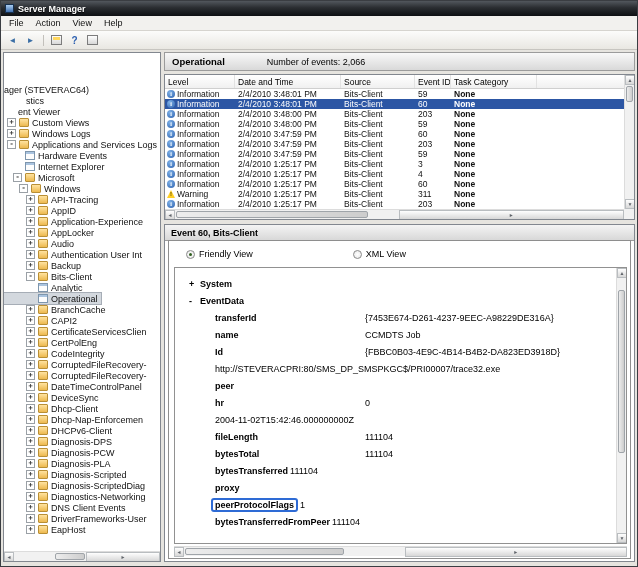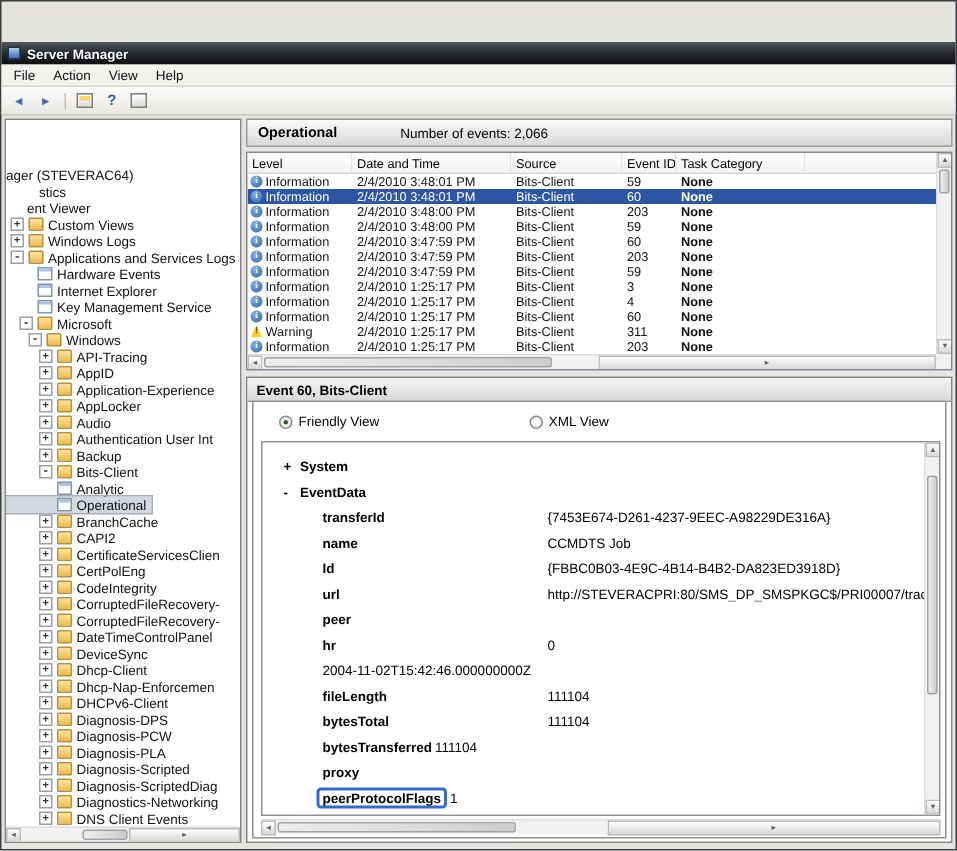--- a/index.html
+++ b/index.html
@@ -1,21 +1,21 @@
 <!DOCTYPE html>
 <html><head>
 <meta charset="utf-8">
 <style>
   * { box-sizing: border-box; margin: 0; padding: 0; }
   html,body { width: 638px; height: 567px; overflow: hidden; }
   body { font-family: "Liberation Sans", sans-serif; background: #9a9a9a; }
   .window { width: 638px; height: 567px; border: 1px solid #3a3d42; display: flex; flex-direction: column; background: #e6e4df; }
 
   
-  .titlebar { height: 15px; flex: none; background: linear-gradient(#52575d, #2a2d31 45%, #0e1013); display: flex; align-items: center; padding: 0 4px; gap: 4px; margin-top: 27px; }
+  .titlebar { height: 15px; flex: none; background: linear-gradient(#52575d, #2a2d31 45%, #0e1013); display: flex; align-items: center; padding: 0 4px; gap: 4px; }
   .app-icon { width: 9px; height: 9px; flex: none; background: linear-gradient(#aacdf2, #3f6fae); border: 1px solid #16304f; }
   .title-text { color: #ffffff; font-size: 9px; font-weight: bold; text-shadow: 0 1px 1px #000; white-space: nowrap; }
 
   
   .menubar { height: 15px; flex: none; background: #f2f1ee; border-bottom: 1px solid #d6d4cf; display: flex; align-items: center; padding-left: 2px; }
   .menu-item { font-size: 9px; color: #111; padding: 1px 6px; white-space: nowrap; }
 
   
   .toolbar { height: 19px; flex: none; background: linear-gradient(#fcfcfb, #e9e7e2); border-bottom: 1px solid #c7c5c0; display: flex; align-items: center; padding-left: 4px; gap: 3px; }
   .tb-icon { width: 15px; height: 14px; display: flex; align-items: center; justify-content: center; font-size: 8px; }
@@ -192,25 +192,20 @@
             <span class="ticon log"></span>
             <span class="tlabel">Hardware Events</span>
           </div>
 
           <div class="tree-row c4">
             <span class="twisty"></span>
             <span class="ticon log"></span>
             <span class="tlabel">Internet Explorer</span>
           </div>
 
-          <div class="tree-row c4">
-            <span class="twisty"></span>
-            <span class="ticon log"></span>
-            <span class="tlabel">Key Management Service</span>
-          </div>
 
           <div class="tree-row c4">
             <span class="twisty">-</span>
             <span class="ticon folder"></span>
             <span class="tlabel">Microsoft</span>
           </div>
 
           <div class="tree-row c5">
             <span class="twisty">-</span>
             <span class="ticon folder"></span>
@@ -623,21 +618,20 @@
                     <span class="fv-name">name</span>
                     <span class="fv-value">CCMDTS Job</span>
                   </div>
 
                   <div class="fv-line fv-field">
                     <span class="fv-name">Id</span>
                     <span class="fv-value">{FBBC0B03-4E9C-4B14-B4B2-DA823ED3918D}</span>
                   </div>
 
                   <div class="fv-line fv-field">
-                    <span class="fv-name">url</span>
                     <span class="fv-value">http://STEVERACPRI:80/SMS_DP_SMSPKGC$/PRI00007/trace32.exe</span>
                   </div>
 
                   <div class="fv-line fv-field">
                     <span class="fv-name">peer</span>
                     <span class="fv-value"></span>
                   </div>
 
                   <div class="fv-line fv-field">
                     <span class="fv-name">hr</span>

